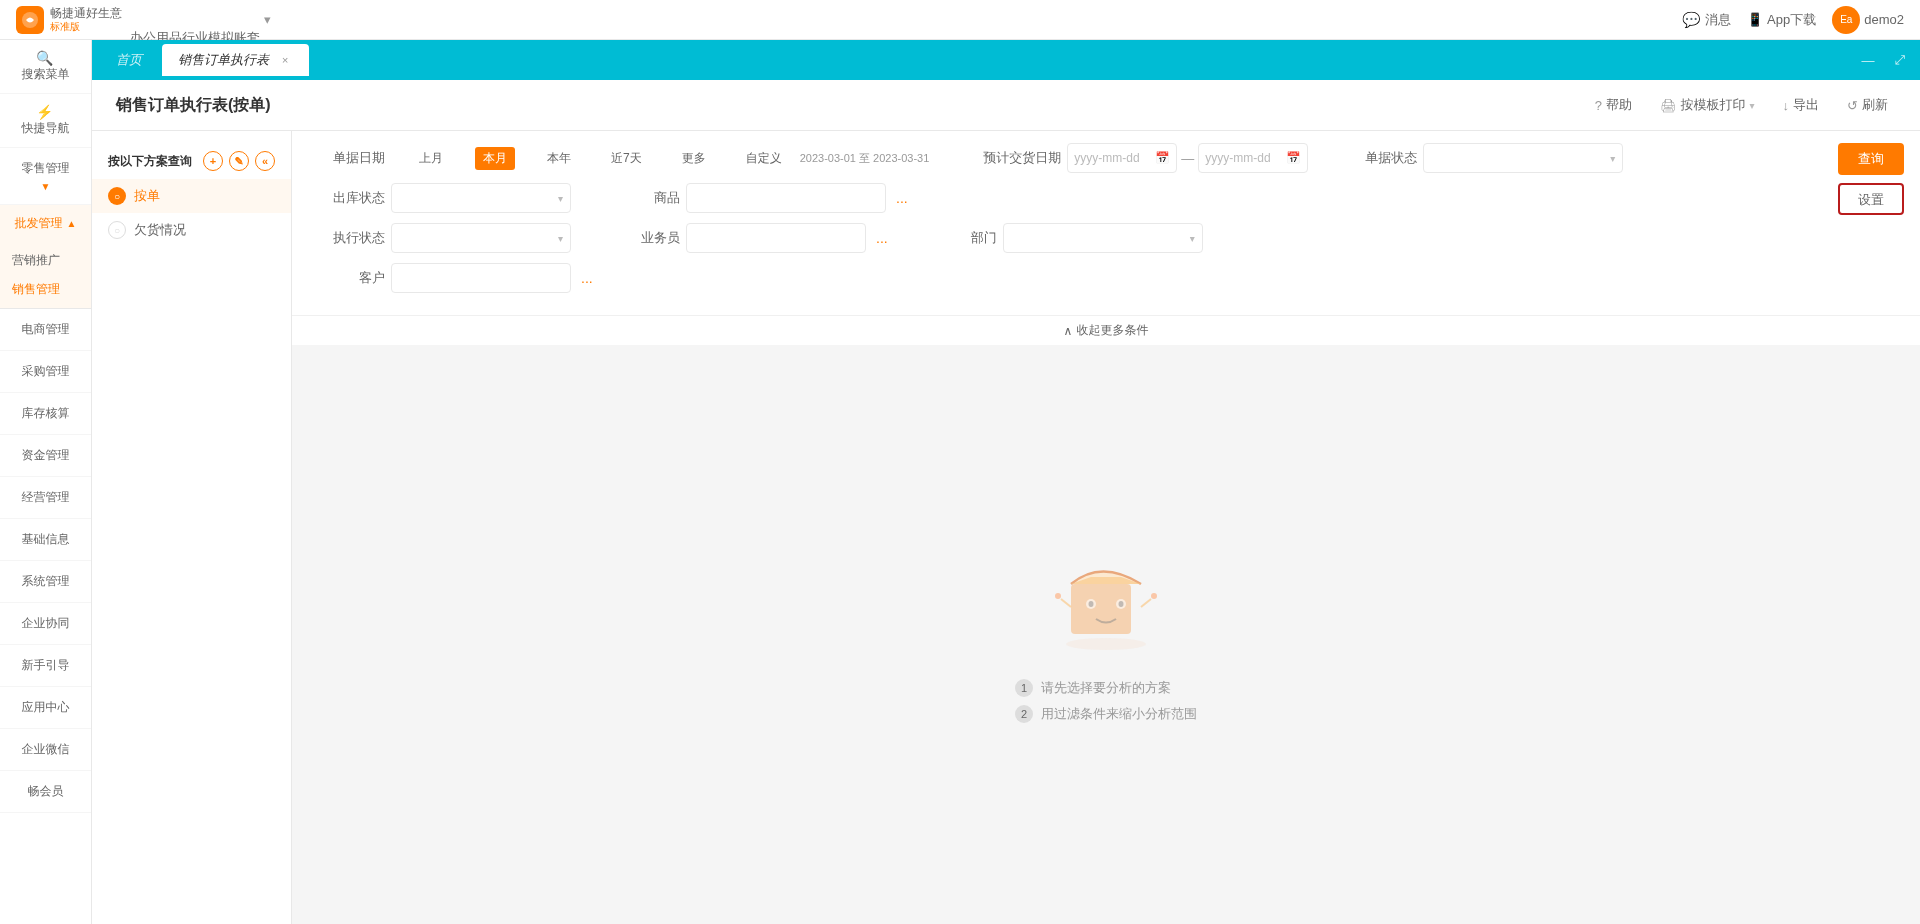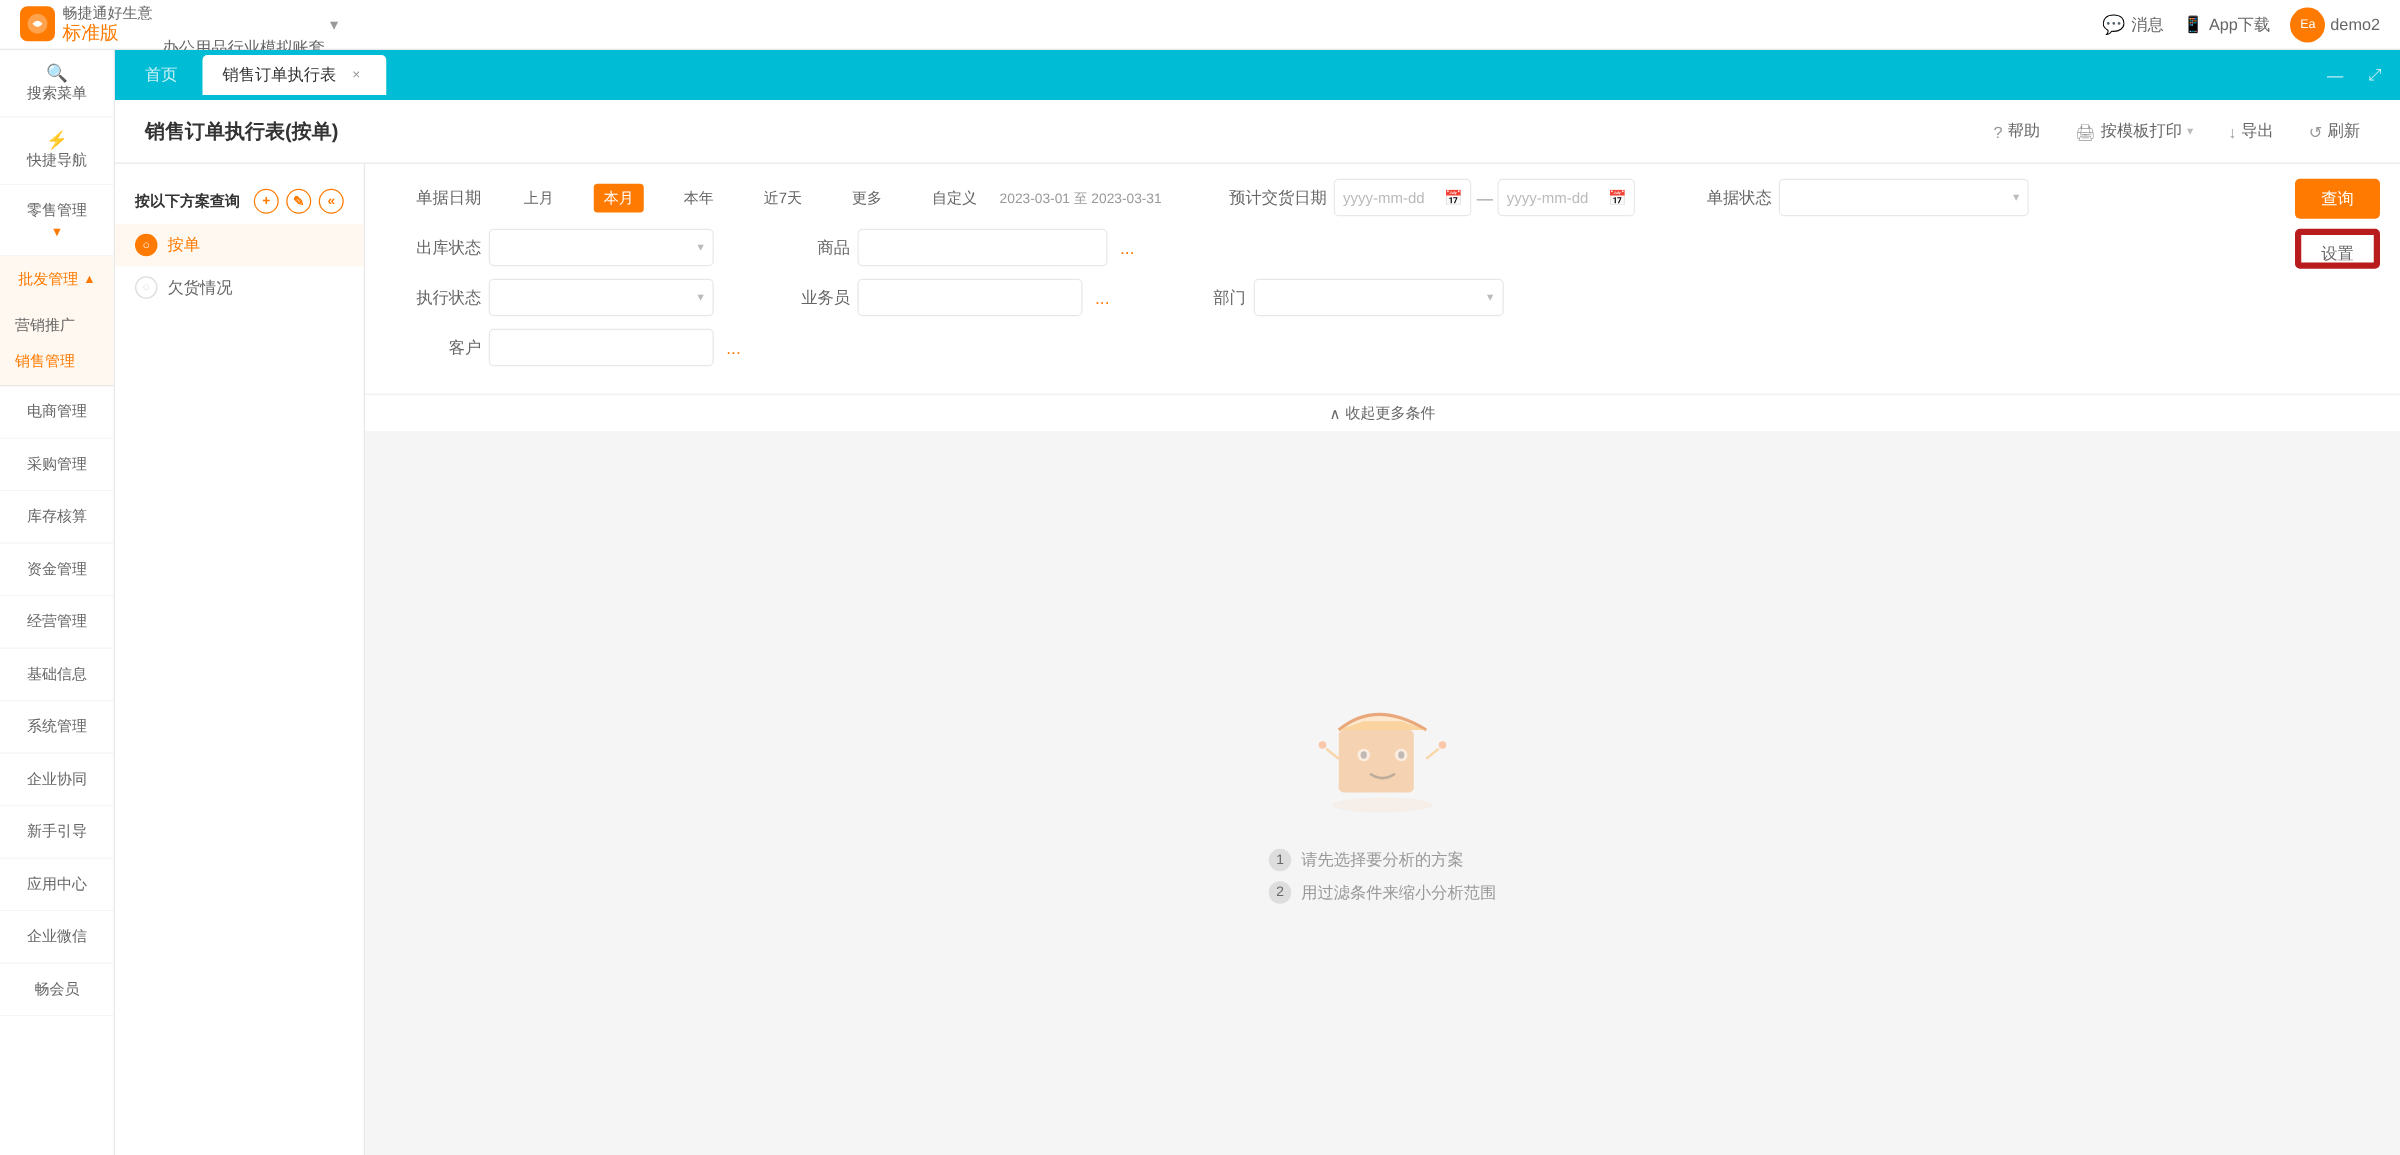--- a/index.html
+++ b/index.html
@@ -35,21 +35,21 @@
     .sidebar-section-header { padding: 10px 8px; display: flex; align-items: center; justify-content: center; gap: 4px; color: #ff7a00; font-size: 12px; cursor: pointer; font-weight: 500; }
     .sidebar-section-body { padding: 4px 0; }
     .search-menu-item { padding: 10px 8px; text-align: center; color: #666; font-size: 12px; cursor: pointer; border-bottom: 1px solid #f5f5f5; }
     .quick-nav-item { padding: 10px 8px; text-align: center; color: #666; font-size: 12px; cursor: pointer; border-bottom: 1px solid #f5f5f5; }
 
     
     .content-area { flex: 1; display: flex; flex-direction: column; overflow: hidden; }
 
     
     .tab-bar { height: 40px; background: #00bcd4; display: flex; align-items: center; padding: 0 8px; gap: 4px; flex-shrink: 0; }
-    .tab { height: 32px; padding: 0 16px; display: flex; align-items: center; gap: 8px; cursor: pointer; border-radius: 4px 4px 0 0; font-size: 13px; color: rgba(255,255,255,0.8); }
+    .tab { height: 32px; padding: 0 16px; display: flex; align-items: center; gap: 8px; cursor: pointer; border-radius: 4px 4px 0 0; font-size: 13px; color: rgba(255,255,255,0.8); font-style: italic; }
     .tab.active { background: #fff; color: #333; border-radius: 4px 4px 0 0; }
     .tab-close { width: 16px; height: 16px; display: flex; align-items: center; justify-content: center; border-radius: 50%; font-size: 11px; color: #999; }
     .tab-bar-actions { margin-left: auto; display: flex; gap: 8px; color: rgba(255,255,255,0.8); }
     .tab-bar-action { width: 24px; height: 24px; display: flex; align-items: center; justify-content: center; cursor: pointer; border-radius: 4px; }
     .page-header { background: #fff; padding: 12px 24px; border-bottom: 1px solid #e8e8e8; display: flex; align-items: center; justify-content: space-between; }
     .page-title { font-size: 16px; font-weight: 600; color: #333; }
     .header-actions { display: flex; align-items: center; gap: 12px; }
     .header-btn { display: flex; align-items: center; gap: 4px; color: #666; font-size: 13px; cursor: pointer; padding: 4px 8px; border-radius: 4px; }
     .date-tabs { display: flex; gap: 4px; align-items: center; }
     .date-tab { padding: 3px 8px; font-size: 12px; cursor: pointer; color: #666; border-radius: 3px; margin-left: 20px; }
@@ -67,21 +67,21 @@
     .scheme-item-icon { width: 18px; height: 18px; border-radius: 50%; background: #ff7a00; display: flex; align-items: center; justify-content: center; color: white; font-size: 10px; }
 
     
     .empty-state { display: flex; flex-direction: column; align-items: center; justify-content: center; flex: 1; padding: 60px; }
     .empty-icon { width: 120px; height: 120px; margin-bottom: 20px; }
     .empty-steps { text-align: left; }
     .empty-step { display: flex; align-items: center; gap: 8px; margin-bottom: 8px; color: #999; font-size: 13px; }
     .step-num { width: 18px; height: 18px; border-radius: 50%; background: #ddd; display: flex; align-items: center; justify-content: center; font-size: 11px; color: #666; }
 
     .search-btn { background: #ff7a00; color: white; border: none; border-radius: 4px; padding: 6px 20px; font-size: 13px; cursor: pointer; height: 32px; }
-    .settings-btn { background: #fff; color: #666; border: 5px solid #b91c1c; border-radius: 4px; padding: 6px 16px; font-size: 13px; cursor: pointer; height: 32px; margin-top: 4px; }
+    .settings-btn { background: #fff; color: #666; border: 2px solid #b91c1c; border-radius: 4px; padding: 6px 16px; font-size: 13px; cursor: pointer; height: 32px; margin-top: 4px; }
     .btn-group { display: flex; flex-direction: column; gap: 4px; margin-left: auto; }
 
     .filter-area { background: #fff; padding: 12px 16px; }
     .filter-main-row { display: flex; align-items: flex-start; gap: 12px; }
     .filter-fields { flex: 1; }
     .filter-field-row { display: flex; align-items: center; gap: 16px; margin-bottom: 10px; }
     .field-item { display: flex; align-items: center; gap: 6px; }
     .field-label { color: #666; font-size: 13px; white-space: nowrap; min-width: 55px; text-align: right; margin-left: 22px; }
     .field-select { border: 1px solid #e8e8e8; border-radius: 4px; height: 30px; padding: 0 24px 0 8px; font-size: 13px; color: #333; background: #fff; min-width: 180px; appearance: none; cursor: pointer; outline: none; }
     .field-select-wrapper { position: relative; }
@@ -105,21 +105,21 @@
   <div class="top-bar-left">
     <div class="logo-area">
       <div class="logo-icon">
         <svg width="18" height="18" viewBox="0 0 18 18" fill="none">
           <circle cx="9" cy="9" r="8" fill="white" opacity="0.3"></circle>
           <path d="M5 9 Q9 4 13 9 Q9 14 5 9Z" fill="white"></path>
         </svg>
       </div>
       <div class="logo-text">
         <div>畅捷通好生意</div>
-        <div style="color:#ff7a00;font-size:15px;">标准版</div>
+        <div style="color:#ff7a00;font-size:10px;">标准版</div>
       </div>
     </div>
     <div class="breadcrumb-area">
       <span style="color:#666;font-size:13px;margin-top:36px;">办公用品行业模拟账套</span>
       <span style="color:#999;">▾</span>
     </div>
   </div>
   <div class="top-bar-right">
     <div class="top-bar-right-item">
       <span style="font-size:15px;">💬</span>

